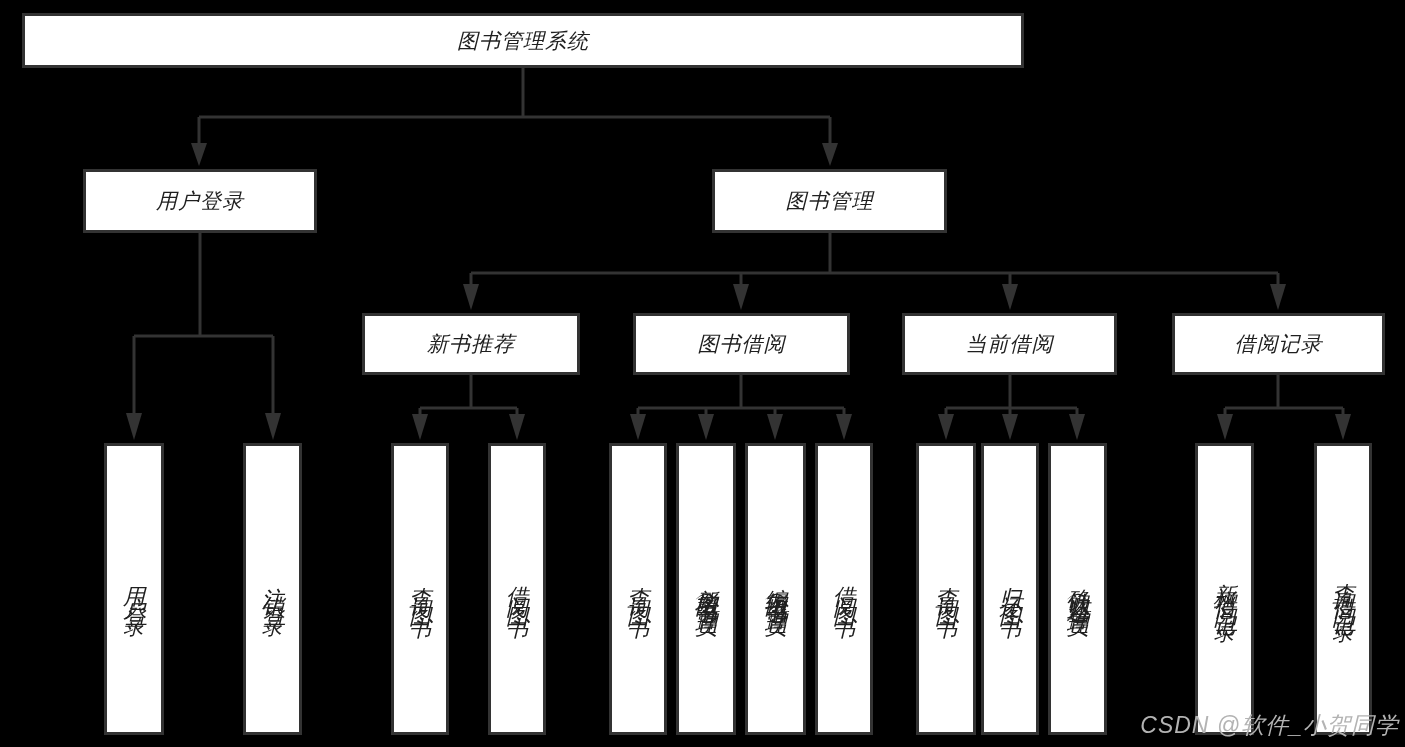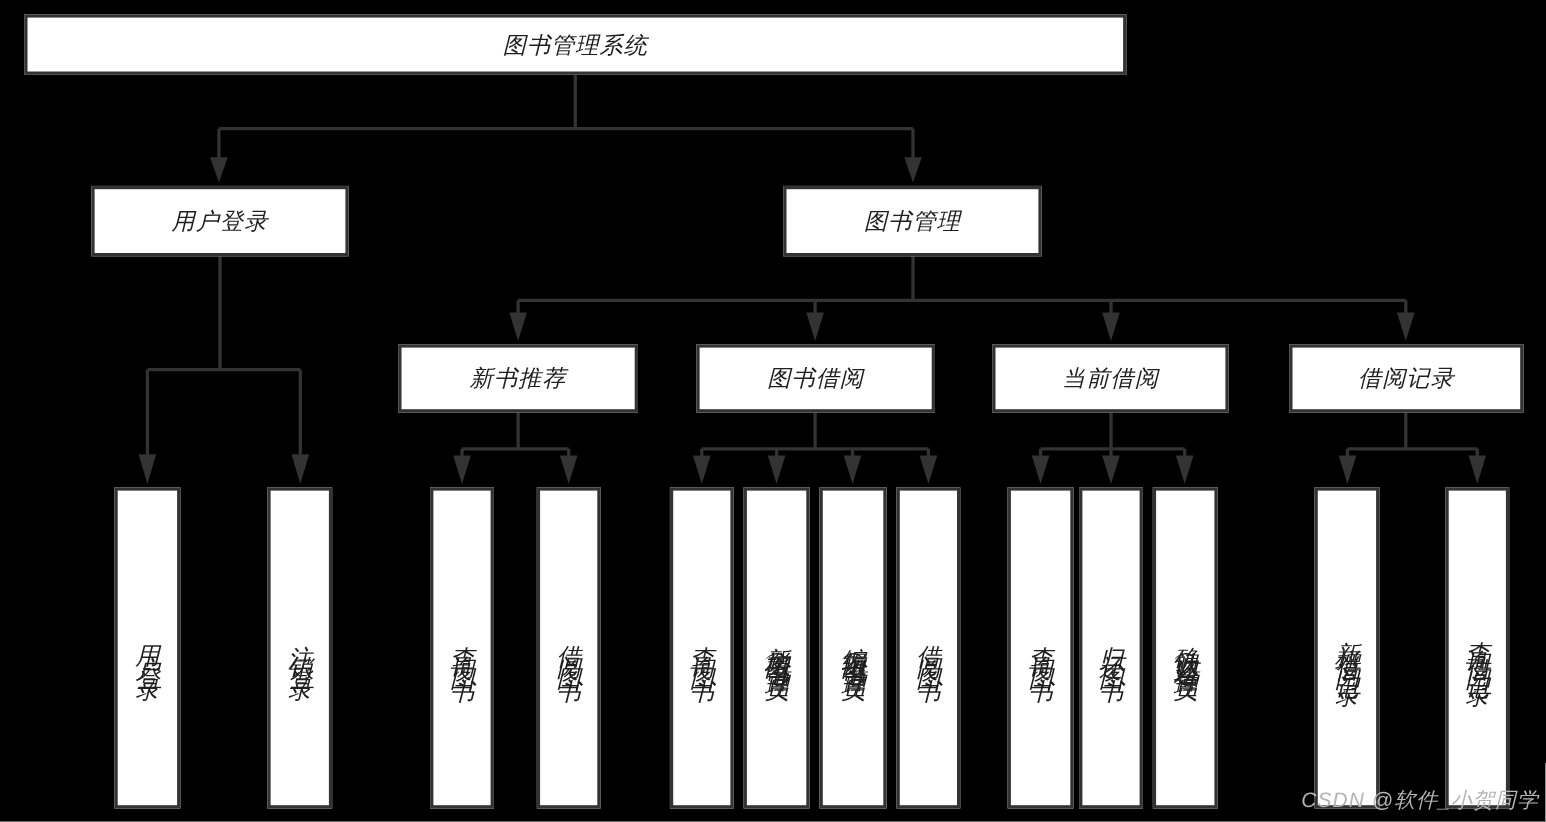--- a/index.html
+++ b/index.html
@@ -17,21 +17,21 @@
   }
   .leaf{
     writing-mode:vertical-rl;text-orientation:mixed;
     font-size:22px;line-height:1;
   }
   .ls4{letter-spacing:10px;}
   .ls6{letter-spacing:8px;}
   .ls9{letter-spacing:4px;}
   .watermark{
     position:absolute;right:6px;bottom:6px;
-    font-size:19px;color:#b3b3b3;letter-spacing:1px;z-index:5;
+    font-size:23px;color:#b3b3b3;letter-spacing:1px;z-index:5;
   }
 </style>
 </head>
 <body>
 
 <div class="canvas">
 
   <svg class="connectors" viewBox="0 0 1405 747">
 
     <line x1="523" y1="68" x2="523" y2="117"></line>

